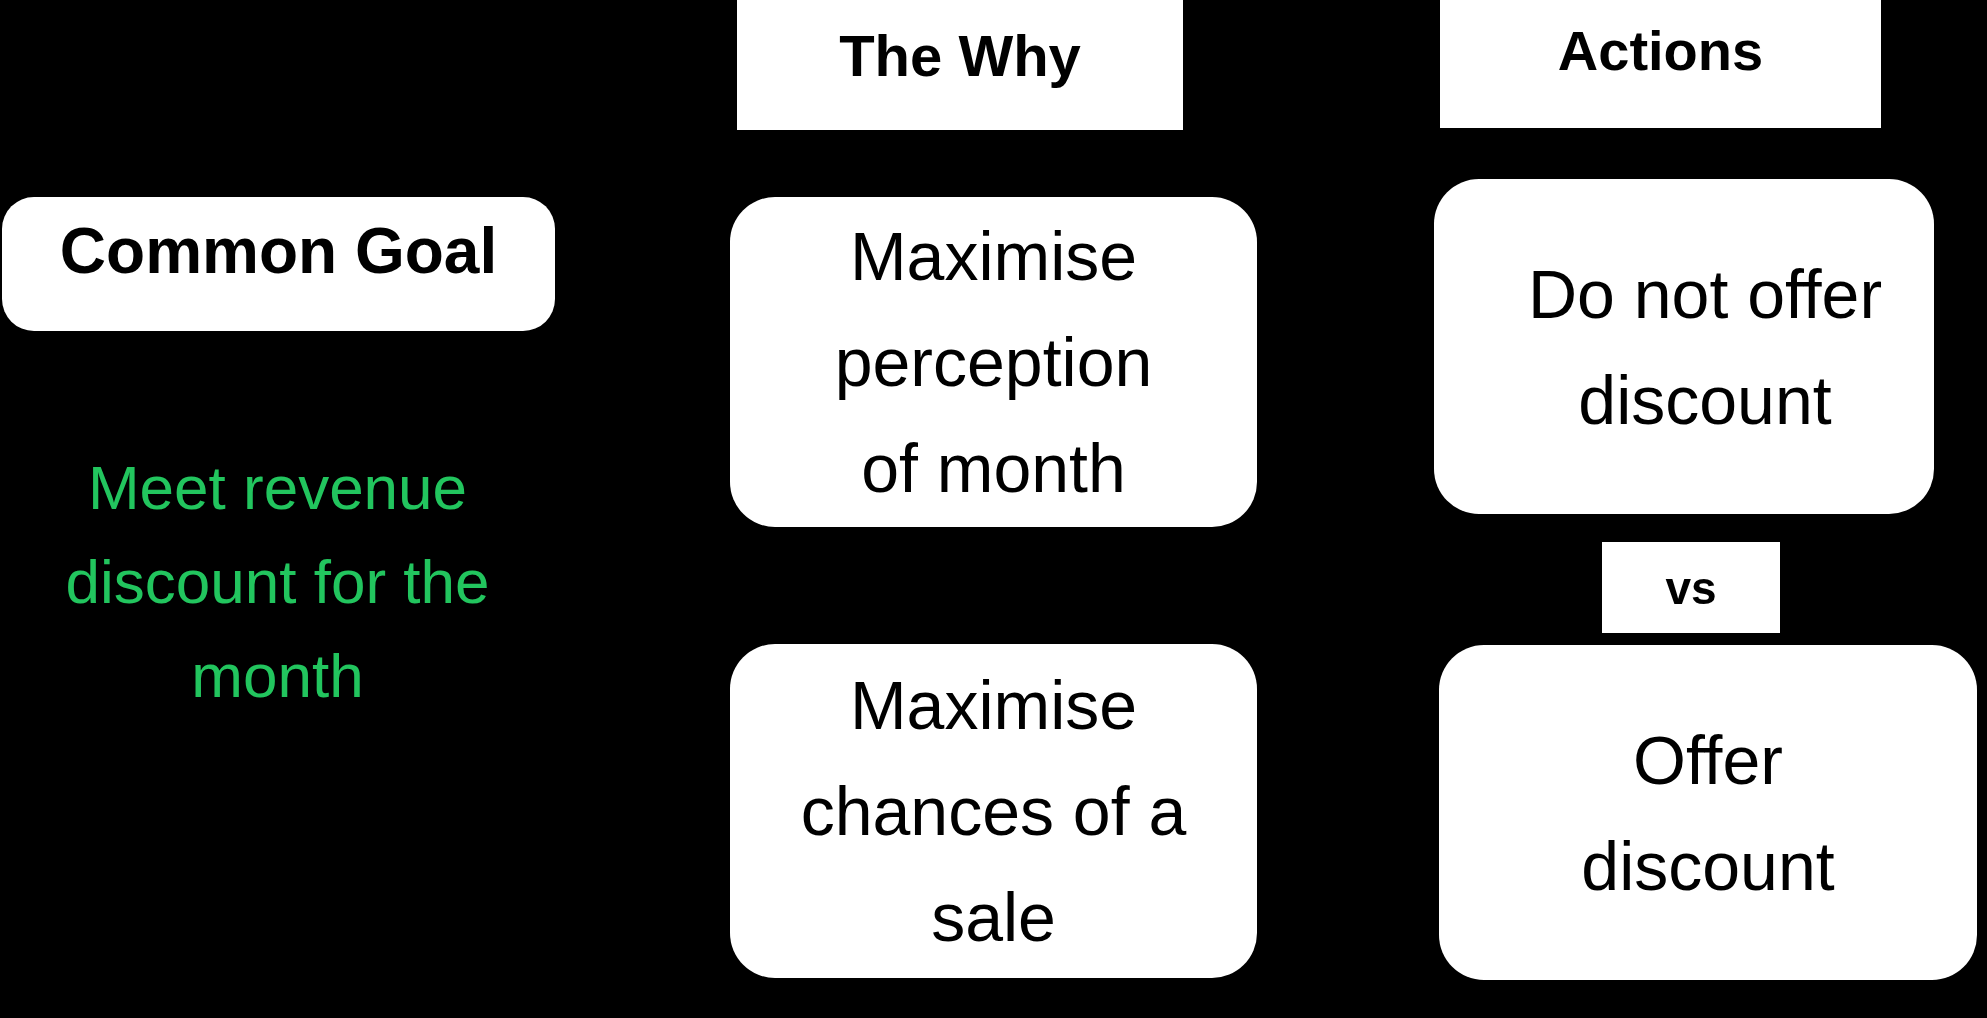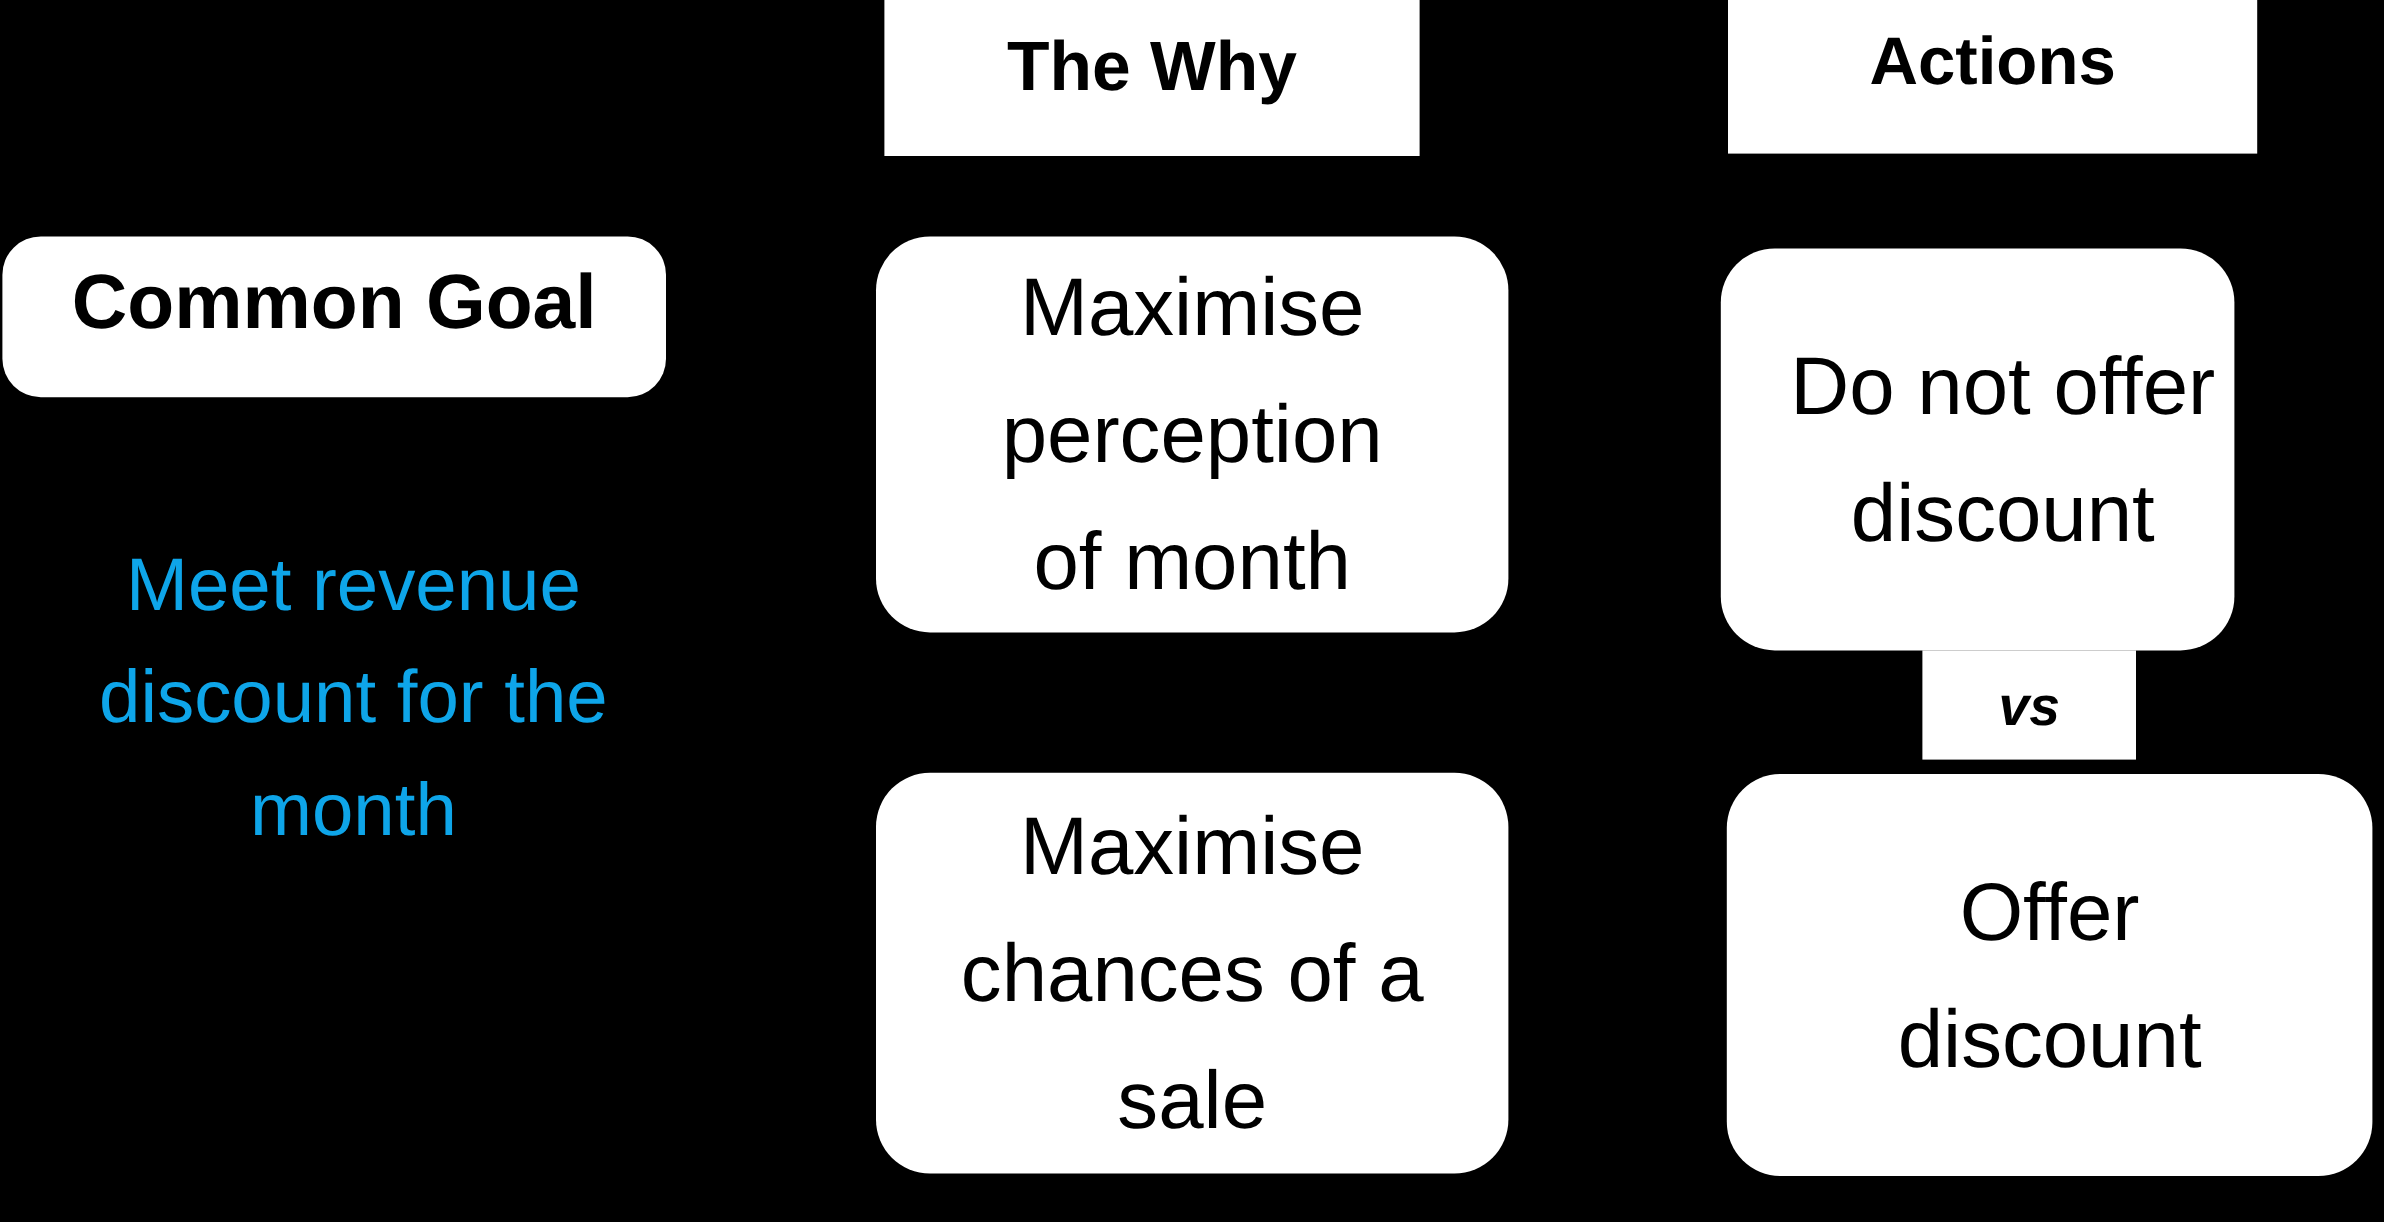--- a/index.html
+++ b/index.html
@@ -36,58 +36,56 @@
     left: 2px; top: 197px; width: 553px; height: 134px;
     font-size: 64px;
     display: flex; align-items: center; justify-content: center;
     padding-bottom: 26px;
     border-radius: 32px;
   }
   
   .goal-text {
     position: absolute;
     left: 0; top: 441px; width: 555px;
-    color: #0ea5e9;
+    color: #22c55e;
     font-size: 62px;
     line-height: 94px;
     text-align: center;
     font-weight: normal;
-    margin-left: 17px;
   }
   
   .rbox {
     position: absolute;
     background: #ffffff;
     color: #000000;
     border-radius: 45px;
     display: flex;
     flex-direction: column;
     justify-content: center;
     align-items: center;
     text-align: center;
     font-size: 68px;
     line-height: 106px;
     box-sizing: border-box;
   }
   .why-box-1    { left: 730px;  top: 197px; width: 527px; height: 330px; }
   .why-box-2    { left: 730px;  top: 644px; width: 527px; height: 334px; }
-  .action-box-1 { left: 1434px; top: 207px; width: 428px; height: 335px; padding-left: 42px; }
+  .action-box-1 { left: 1434px; top: 179px; width: 500px; height: 335px; padding-left: 42px; }
   .action-box-2 { left: 1439px; top: 645px; width: 538px; height: 335px; }
   
   .vs-box {
     position: absolute;
     left: 1602px; top: 542px; width: 178px; height: 91px;
     background: #ffffff;
     color: #000000;
     font-weight: bold;
     font-size: 46px;
     display: flex;
     align-items: center;
     justify-content: center;
-    font-style: italic;
   }
 </style>
 </head>
 <body>
 
 <div class="canvas">
 
   <div class="hdr hdr-why">The Why</div>
 
   <div class="hdr hdr-actions">Actions</div>

